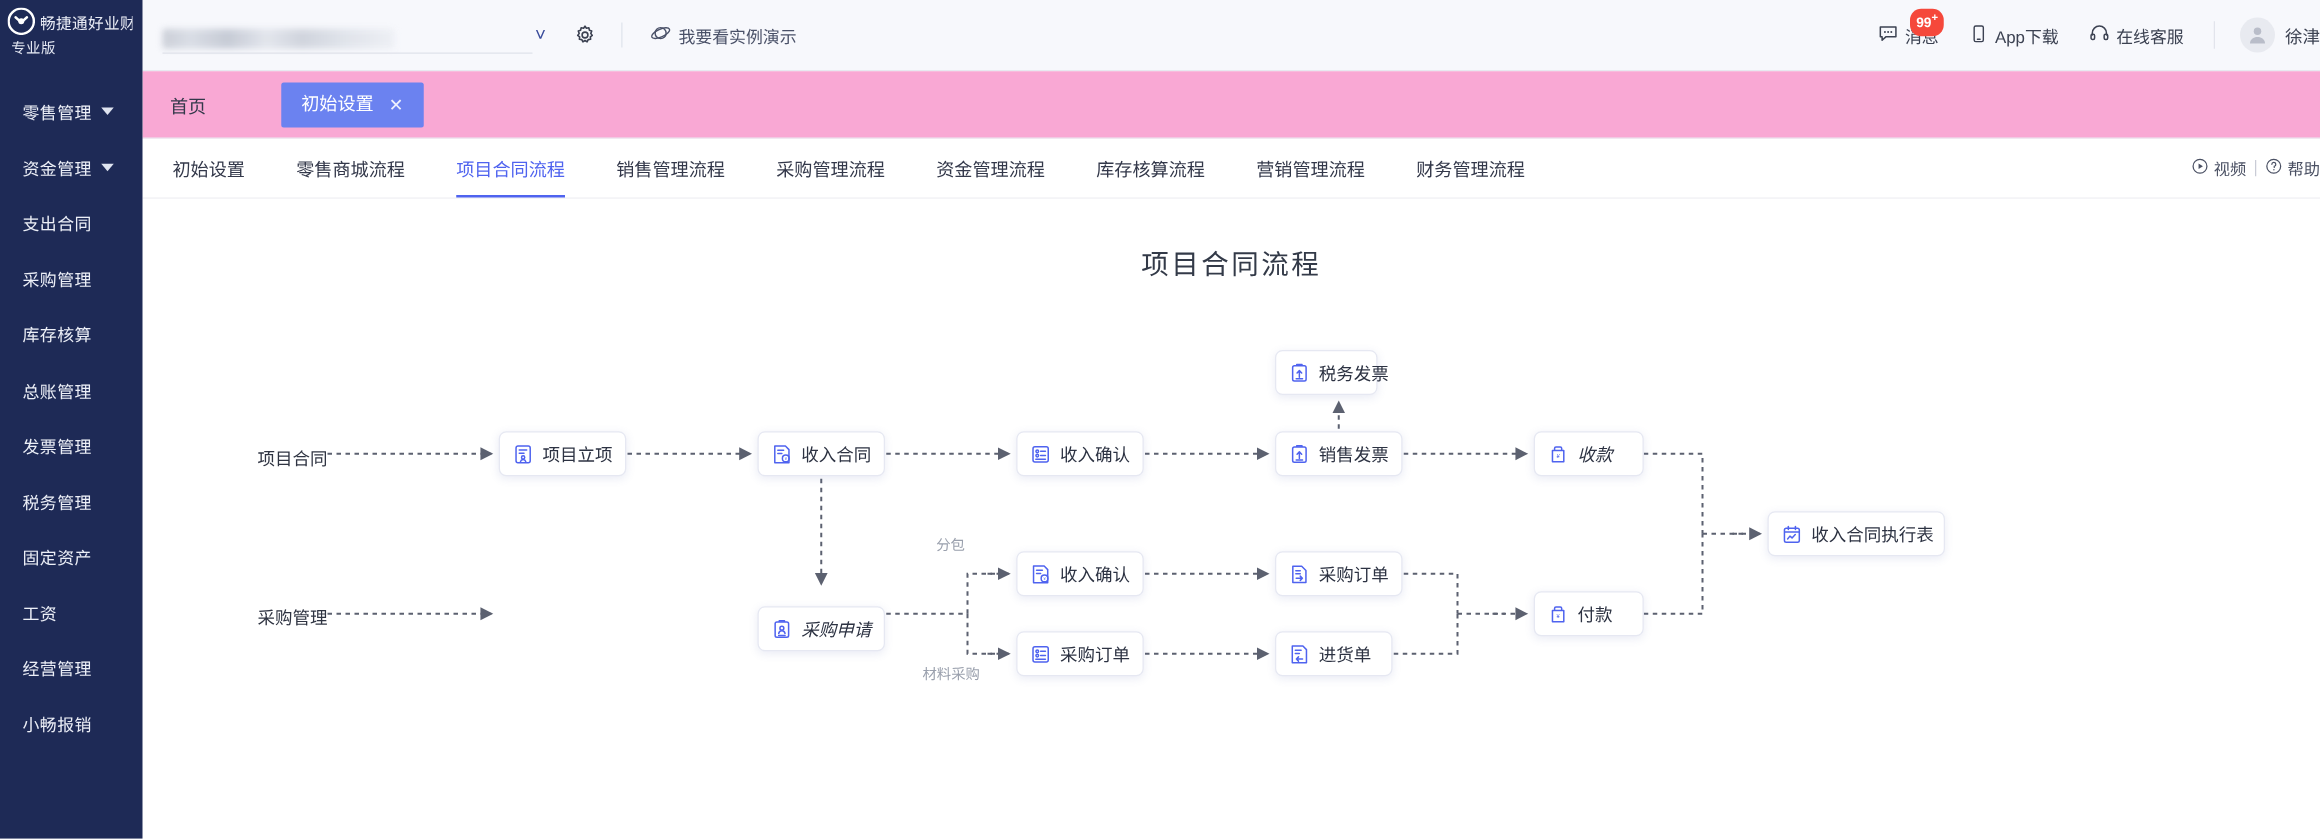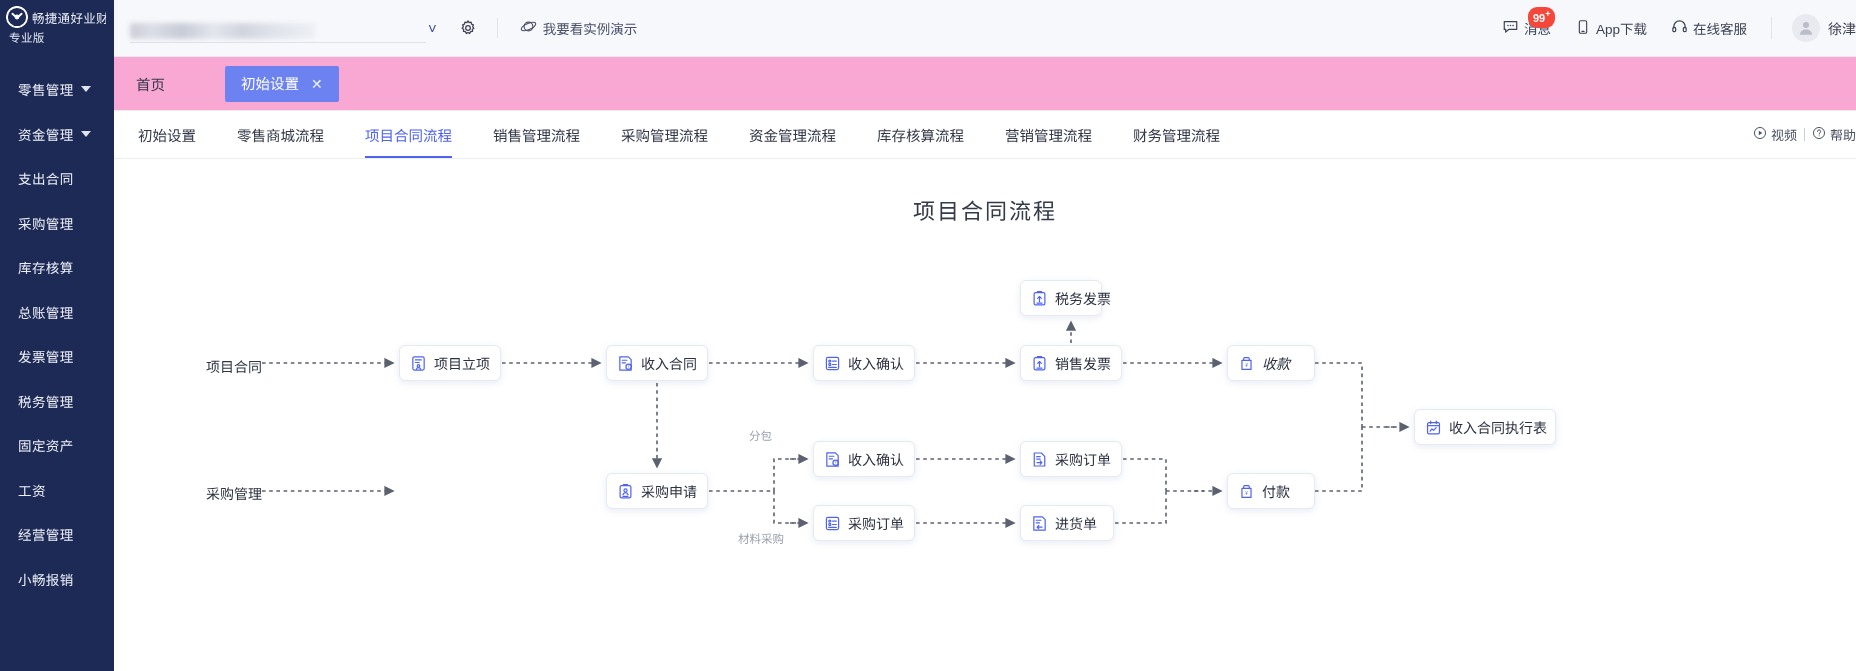--- a/index.html
+++ b/index.html
@@ -508,21 +508,21 @@
         <svg class="nicon" viewBox="0 0 24 24" fill="none" stroke="#4f63ef" stroke-width="1.7">
           <rect x="3.6" y="5" width="16.8" height="16" rx="2"></rect>
           <line x1="3.6" y1="9.4" x2="20.4" y2="9.4"></line>
           <line x1="8" y1="3" x2="8" y2="6.4" stroke-linecap="round"></line>
           <line x1="16" y1="3" x2="16" y2="6.4" stroke-linecap="round"></line>
           <path d="M7.2 17.2l2.6-3.2 2.4 2 3.6-3.8" stroke-linecap="round" stroke-linejoin="round"></path>
         </svg>
         <span class="nlabel">收入合同执行表</span>
       </div>
 
-      <div class="node" style="left:492px; top:314px; width:102px;">
+      <div class="node" style="left:492px; top:326px; width:102px;font-style:italic;">
         <svg class="nicon" viewBox="0 0 24 24" fill="none" stroke="#4f63ef" stroke-width="1.7">
           <rect x="4.4" y="3.6" width="15.2" height="17.4" rx="2"></rect>
           <path d="M9 3.6V2.4h6v1.2" stroke-linejoin="round"></path>
           <circle cx="12" cy="10.6" r="2.2"></circle>
           <path d="M8.4 16.6c.5-2 1.9-3 3.6-3s3.1 1 3.6 3" stroke-linecap="round"></path>
           <line x1="8.4" y1="18.8" x2="15.6" y2="18.8" stroke-linecap="round"></line>
         </svg>
         <span class="nlabel">采购申请</span>
       </div>
 

